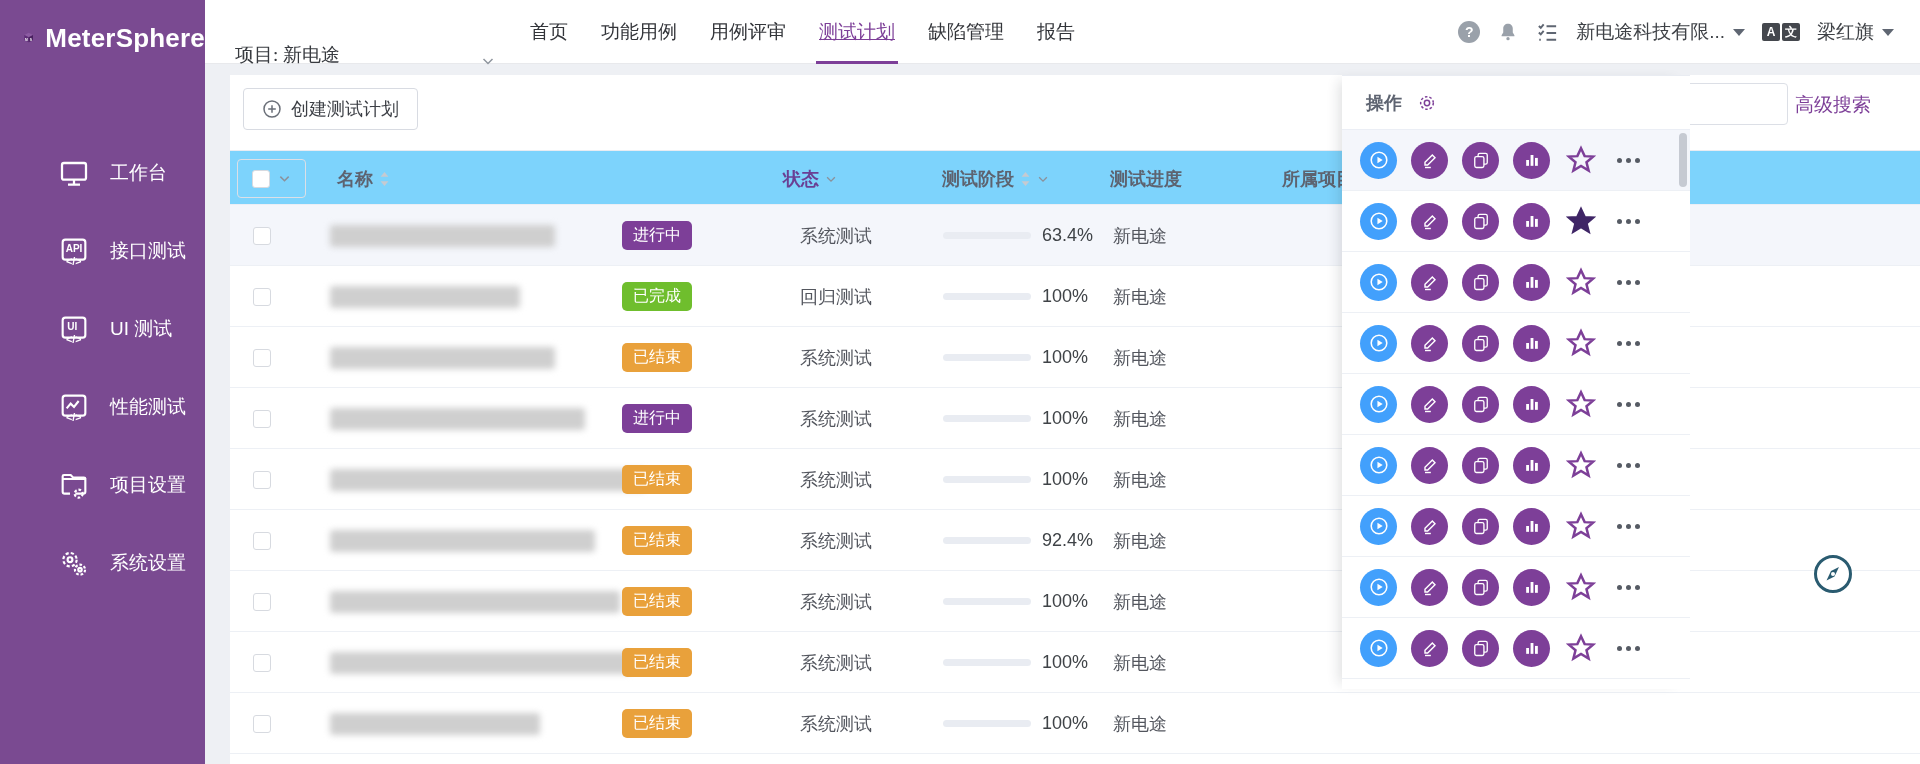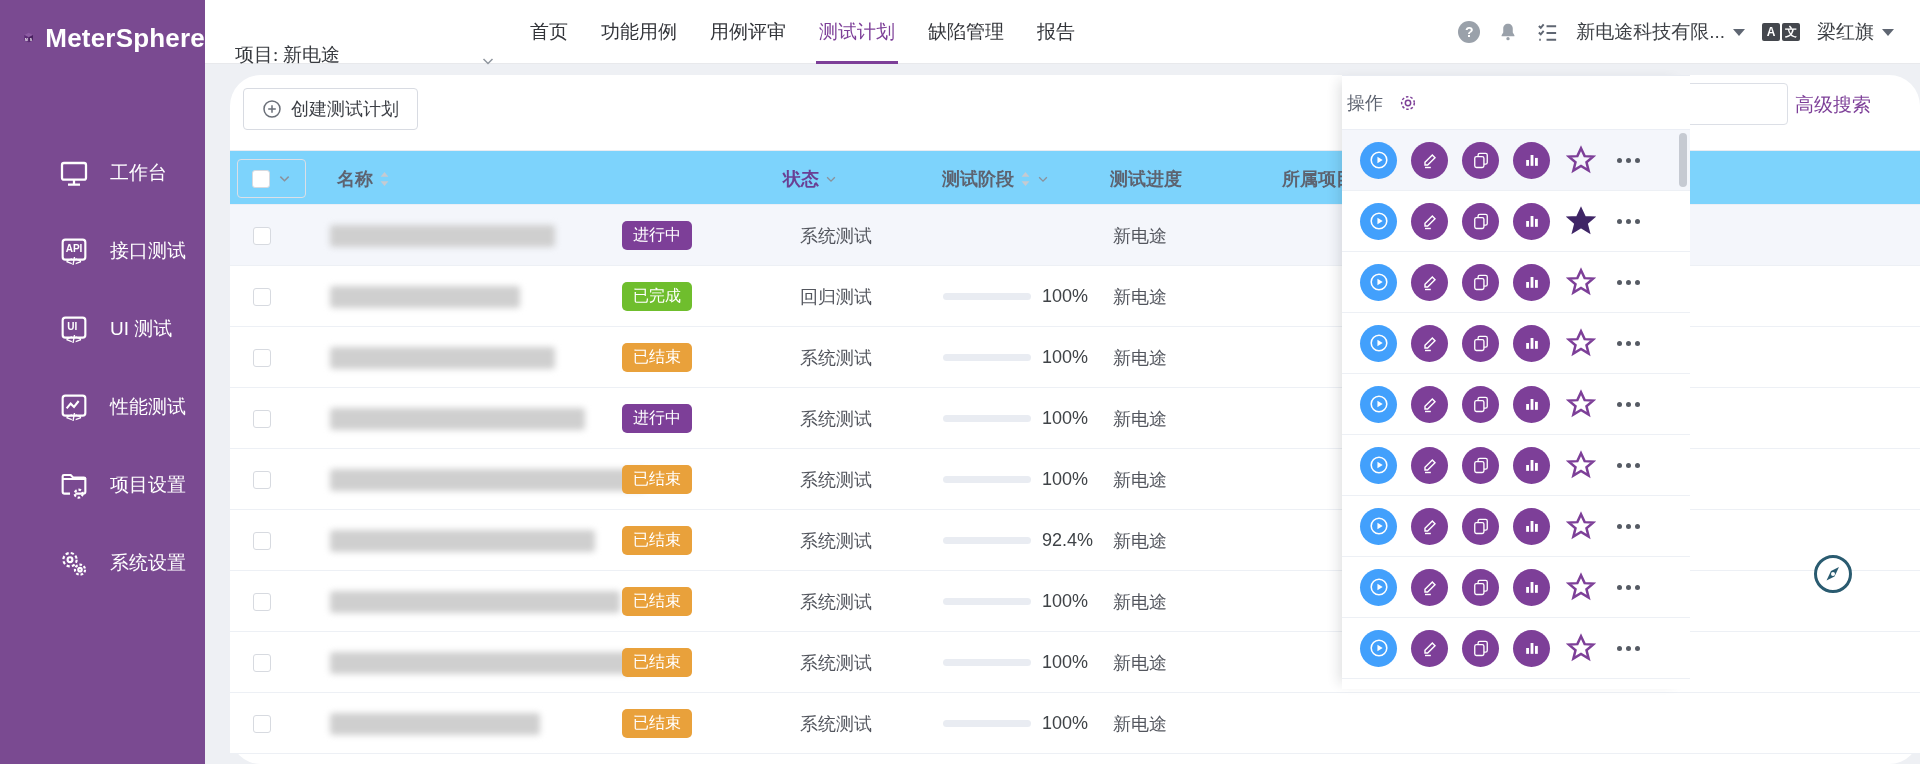--- a/index.html
+++ b/index.html
@@ -22,40 +22,40 @@
   
   .topbar { position:absolute; left:205px; top:0; width:1715px; height:64px;
     background:#fff; border-bottom:1px solid #e8e9ec; z-index:20; }
   .proj-select { position:absolute; left:30px; top:4px; height:64px; width:260px;
     display:flex; align-items:flex-end; justify-content:space-between; cursor:pointer;font-family:Liberation Serif, serif; }
   .proj-select span { font-size:19px; color:#383b40; }
   .chev { width:14px; height:14px; }
   .nav { position:absolute; left:322px; top:0; height:64px; display:flex; gap:27px; }
   .nav-item { position:relative; height:64px; display:flex; align-items:center;
     font-size:19px; color:#33353a; cursor:pointer; padding:0 3px; }
-  .nav-item.active { color:#7d3f98; font-weight:500; }
+  .nav-item.active { color:#7d3f98; font-weight:500;text-decoration:underline; }
   .nav-item.active::after { content:""; position:absolute; left:0; right:0; bottom:0;
     height:3px; background:#7d3f98; }
   .topbar-right { position:absolute; right:26px; top:0; height:64px;
     display:flex; align-items:center; gap:17px; }
   .help-circle { width:22px; height:22px; border-radius:50%; background:#9aa1aa;
     color:#fff; font-size:14px; font-weight:bold; display:flex; align-items:center;
     justify-content:center; cursor:pointer; }
   .icon-btn { cursor:pointer; display:flex; align-items:center; }
   .org-switch,.user-menu { display:flex; align-items:center; gap:8px; cursor:pointer; }
   .org-switch span,.user-menu span { font-size:19px; color:#3f4247; }
   .caret { width:0; height:0; border-left:6px solid transparent;
     border-right:6px solid transparent; border-top:7px solid #5f6672; }
   .lang-toggle { display:flex; gap:2px; cursor:pointer; }
   .lang-box { width:18px; height:18px; background:#44474d; color:#fff; font-size:12px;
     font-weight:bold; display:flex; align-items:center; justify-content:center; border-radius:2px; }
 
   
   .card { position:absolute; left:230px; top:75px; width:1690px; height:689px;
-    background:#fff; z-index:5;border-radius:31px; }
+    background:#fff; z-index:5; }
   .create-btn { position:absolute; left:13px; top:13px; height:42px; padding:0 18px;
     background:#fff; border:1px solid #d8dbe2; border-radius:4px; display:flex;
     align-items:center; gap:9px; font-size:18px; color:#3c3f45; cursor:pointer; }
   .search-box { position:absolute; left:1235px; top:8px; width:323px; height:42px;
     border:1px solid #dcdfe6; border-radius:4px; display:flex; align-items:center;
     padding:0 12px; gap:8px; background:#fff; }
   .search-box input { border:none; outline:none; font-size:18px; color:#333; width:100%;
     font-family:inherit; }
   .search-box input::placeholder { color:#b9bec8; }
   .adv-search { position:absolute; left:1565px; top:17px; font-size:19px;
@@ -86,21 +86,21 @@
   .pfill { height:7px; border-radius:4px; background:#73308f; }
   .plabel { font-size:18px; color:#3f4347; }
   .c-project { left:883px; }
   .c-date { left:1060px; width:277px; justify-content:flex-end; color:#565d6e; }
 
   
   .actions-panel { position:absolute; left:1342px; top:75px; width:348px; height:614px;
     background:#fff; box-shadow:-9px 0 12px -6px rgba(30,35,45,.14); z-index:8; }
   .panel-head { position:relative; height:55px; border-top:1px solid #e9ecf2;
     border-bottom:1px solid #ebeef5; display:flex; align-items:center; gap:15px;
-    padding-left:5px; font-size:18px; font-weight:400; color:#5d6370; }
+    padding-left:24px; font-size:18px; font-weight:700; color:#5d6370; }
   .arow { position:relative; height:61px; border-bottom:1px solid #edf0f5; background:#fff;
     display:flex; align-items:center; gap:14px; padding-left:18px; }
   .arow.hl { background:#f4f6fb; }
   .abtn { width:37px; height:37px; border-radius:50%; display:flex; align-items:center;
     justify-content:center; cursor:pointer; flex:0 0 37px; }
   .abtn.run { background:#42a0fc; }
   .abtn.purple { background:#7d3f98; }
   .star-btn { width:34px; height:34px; cursor:pointer; display:flex; align-items:center; justify-content:center; }
   .star-btn svg polygon { fill:none; stroke:#7d3f98; stroke-width:2; }
   .star-btn.starred svg polygon { fill:#3f2566; stroke:#3f2566; }
@@ -293,20 +293,24 @@
     </div>
     <div class="cell c-name">
       <span class="name-blob" style="width: 225px;"></span>
     </div>
     <div class="cell c-status">
       <span class="badge" style="background: rgb(125, 63, 152);">进行中</span>
     </div>
     <div class="cell c-stage">
       <span>系统测试</span>
     </div>
+    <div class="cell c-progress">
+      <span class="pbar"><span class="pfill" style="width: 63.4%;"></span></span>
+      <span class="plabel">63.4%</span>
+    </div>
     <div class="cell c-project">
       <span>新电途</span>
     </div>
     <div class="cell c-date">
       <span>2023-09-04 00:00:00</span>
     </div>
   </div>
         <div class="trow">
     <div class="cell c-check">
       <span class="cbx"></span>

